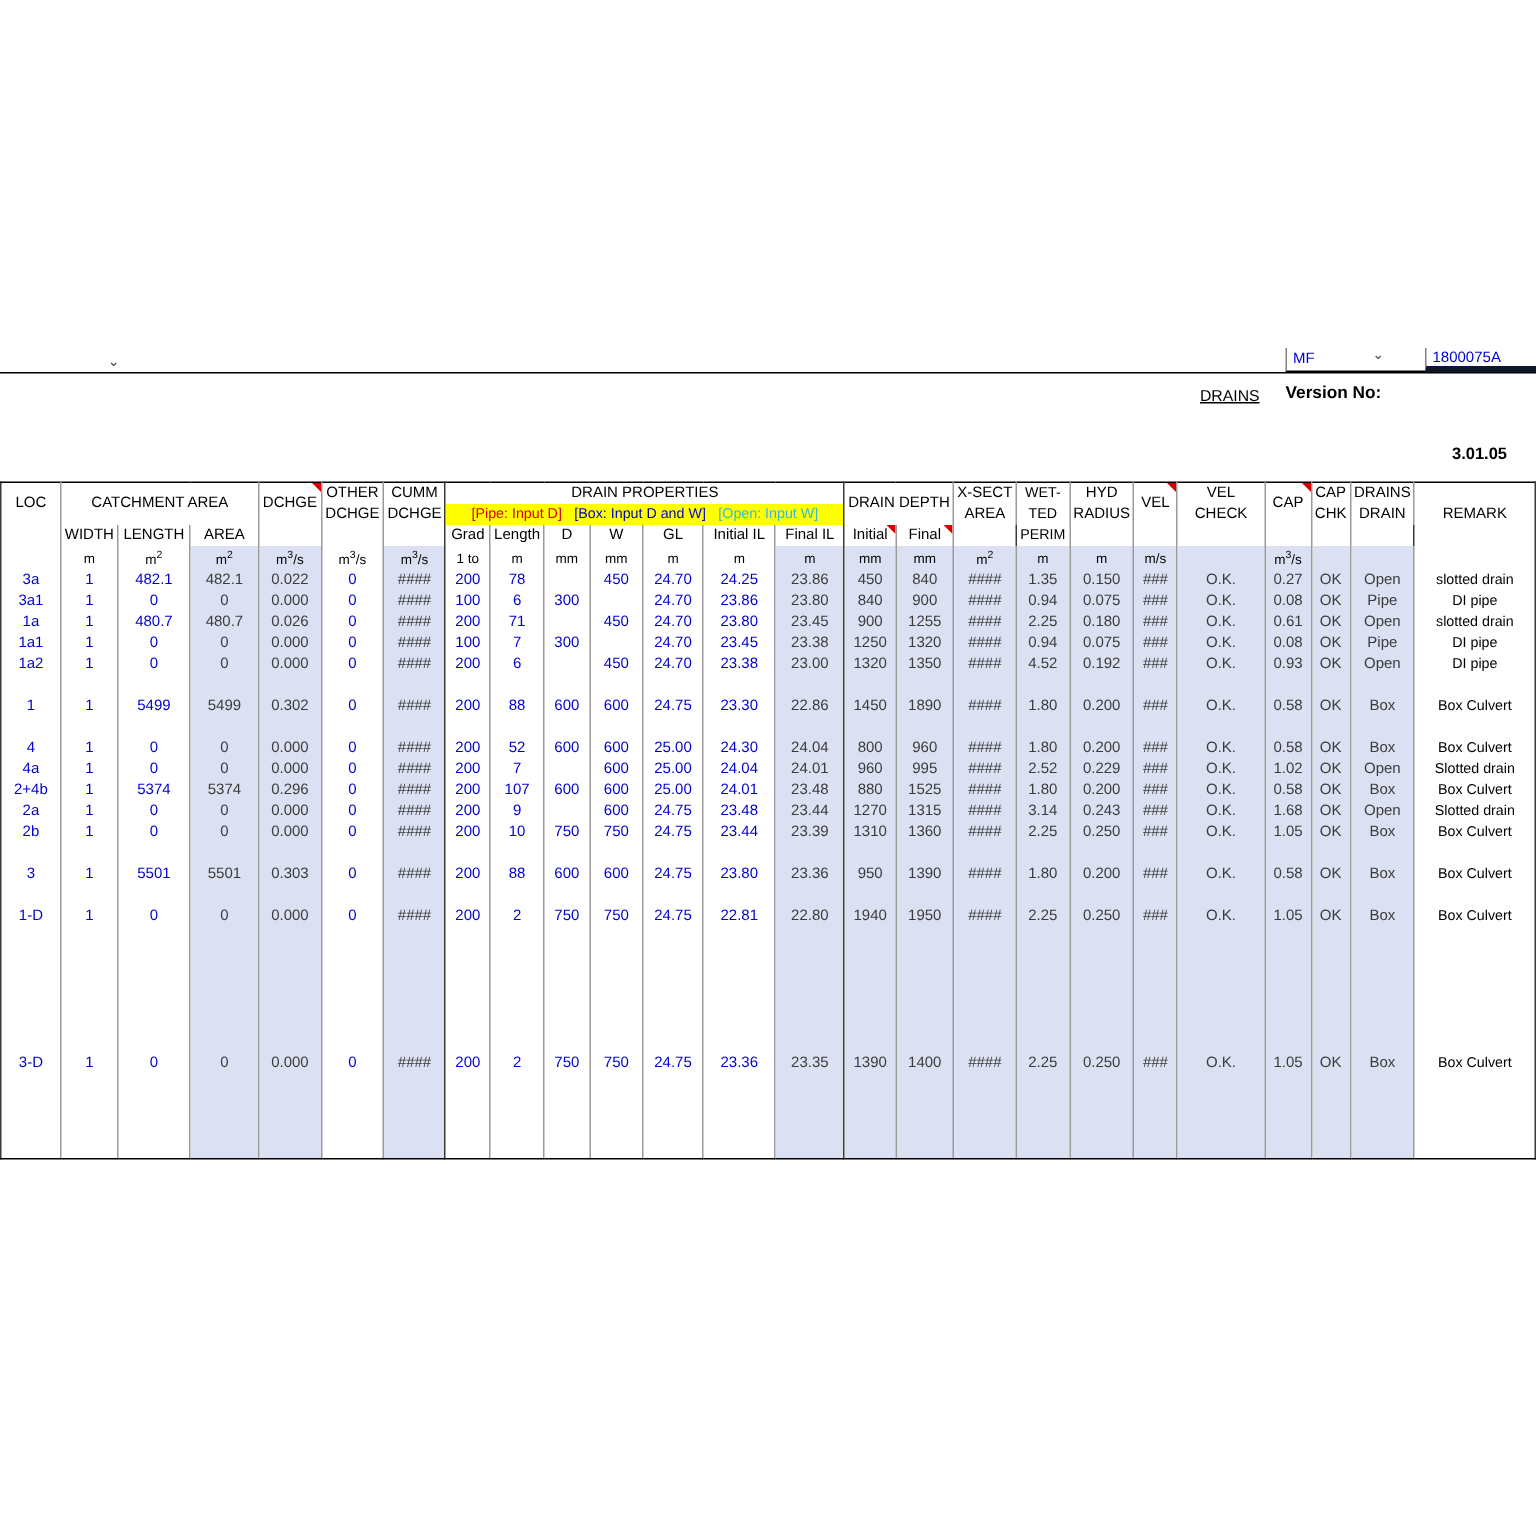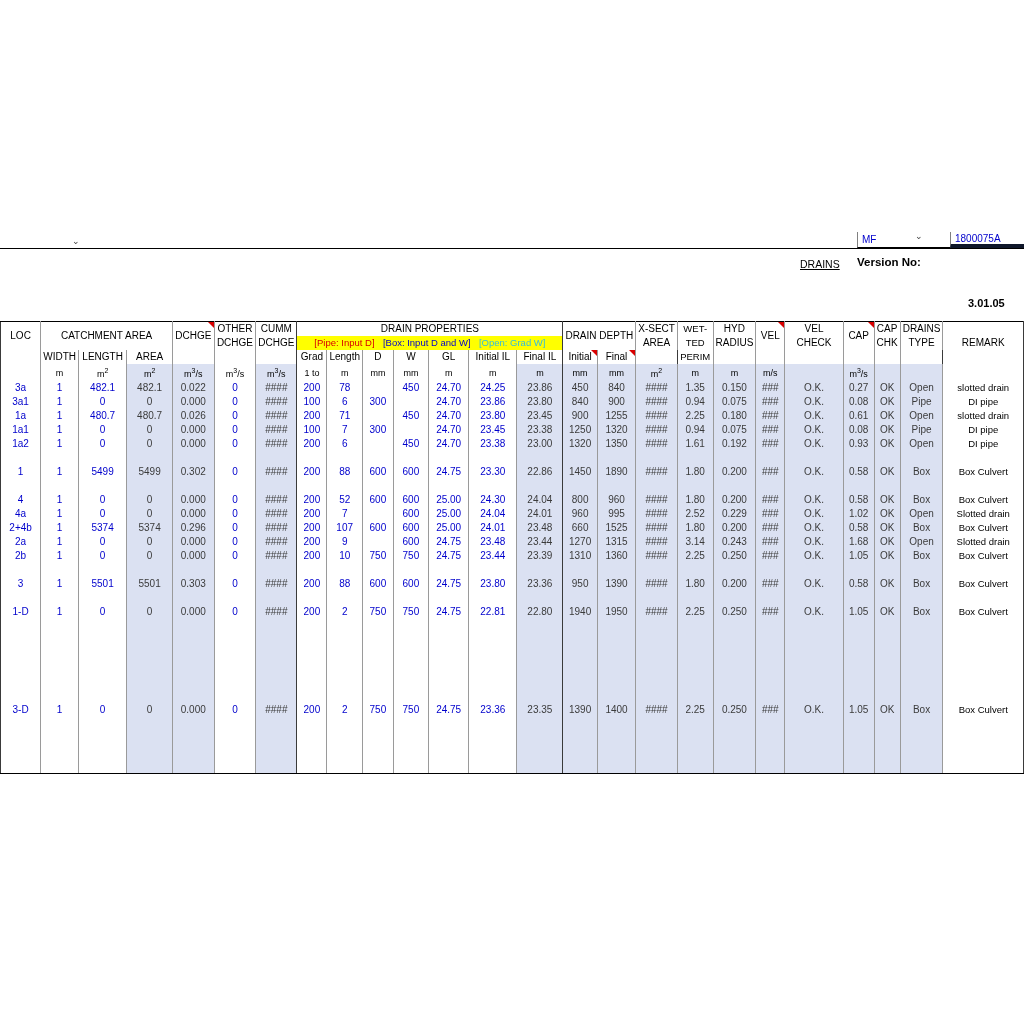--- a/index.html
+++ b/index.html
@@ -159,31 +159,31 @@
       <td class="bl br topline">CUMM</td>
       <td colspan="7" class="bl br topline">DRAIN PROPERTIES</td>
       <td colspan="2" rowspan="2" class="bl topline">DRAIN DEPTH</td>
       <td rowspan="2" class="bl topline"><span>X-SECT</span><br><span>AREA</span></td>
       <td rowspan="3" class="bl topline"><span class="hr-txt">WET-</span><br><span class="hr-txt">TED</span><br><span class="hr-txt">PERIM</span></td>
       <td rowspan="2" class="bl topline"><span>HYD</span><br><span>RADIUS</span></td>
       <td rowspan="2" class="bl topline flagcell"><span>VEL</span><span class="fl"></span></td>
       <td rowspan="2" class="bl topline"><span>VEL</span><br><span>CHECK</span></td>
       <td rowspan="2" class="bl topline flagcell"><span>CAP</span><span class="fl"></span></td>
       <td rowspan="2" class="bl topline"><span>CAP</span><br><span>CHK</span></td>
-      <td rowspan="2" class="bl topline"><span>DRAINS</span><br><span>TYPE</span></td>
+      <td rowspan="2" class="bl topline"><span>DRAINS</span><br><span>DRAIN</span></td>
       <td rowspan="3" class="bl br topline">REMARK</td>
     </tr>
 
     <tr class="hrow">
       <td class="bl">DCHGE</td>
       <td class="bl br">DCHGE</td>
       <td colspan="7" class="bl br yellow">
         <span class="ytxt-red">[Pipe: Input D]</span>
         &nbsp;&nbsp;<span class="ytxt-blue">[Box: Input D and W]</span>
-        &nbsp;&nbsp;<span class="ytxt-cyan">[Open: Grad W]</span>
+        &nbsp;&nbsp;<span class="ytxt-cyan">[Open: Input W]</span>
       </td>
     </tr>
 
     <tr class="hrow">
       <td class="bl"></td>
       <td class="bl">WIDTH</td>
       <td class="bl">LENGTH</td>
       <td class="bl">AREA</td>
       <td class="bl"></td>
       <td class="bl"></td>
@@ -355,21 +355,21 @@
           <td class="bl r">200</td>
           <td class="bl r">6</td>
           <td class="bl r"></td>
           <td class="bl r">450</td>
           <td class="bl r">24.70</td>
           <td class="bl r">23.38</td>
           <td class="bl br shade r dk">23.00</td>
           <td class="bl shade r dk">1320</td>
           <td class="bl shade r dk">1350</td>
           <td class="bl shade r dk">####</td>
-          <td class="bl shade r dk">1.61</td>
+          <td class="bl shade r dk">4.52</td>
           <td class="bl shade r dk">0.192</td>
           <td class="bl shade r dk">###</td>
           <td class="bl shade dk">O.K.</td>
           <td class="bl shade r dk">0.93</td>
           <td class="bl shade dk">OK</td>
           <td class="bl shade r dk">Open</td>
           <td class="bl br rem">DI pipe</td>
         </tr>
         <tr>
           <td class="bl r"></td>
@@ -514,21 +514,21 @@
           <td class="bl shade r dk">0.296</td>
           <td class="bl r">0</td>
           <td class="bl br shade r dk">####</td>
           <td class="bl r">200</td>
           <td class="bl r">107</td>
           <td class="bl r">600</td>
           <td class="bl r">600</td>
           <td class="bl r">25.00</td>
           <td class="bl r">24.01</td>
           <td class="bl br shade r dk">23.48</td>
-          <td class="bl shade r dk">660</td>
+          <td class="bl shade r dk">880</td>
           <td class="bl shade r dk">1525</td>
           <td class="bl shade r dk">####</td>
           <td class="bl shade r dk">1.80</td>
           <td class="bl shade r dk">0.200</td>
           <td class="bl shade r dk">###</td>
           <td class="bl shade dk">O.K.</td>
           <td class="bl shade r dk">0.58</td>
           <td class="bl shade dk">OK</td>
           <td class="bl shade r dk">Box</td>
           <td class="bl br rem">Box Culvert</td>

